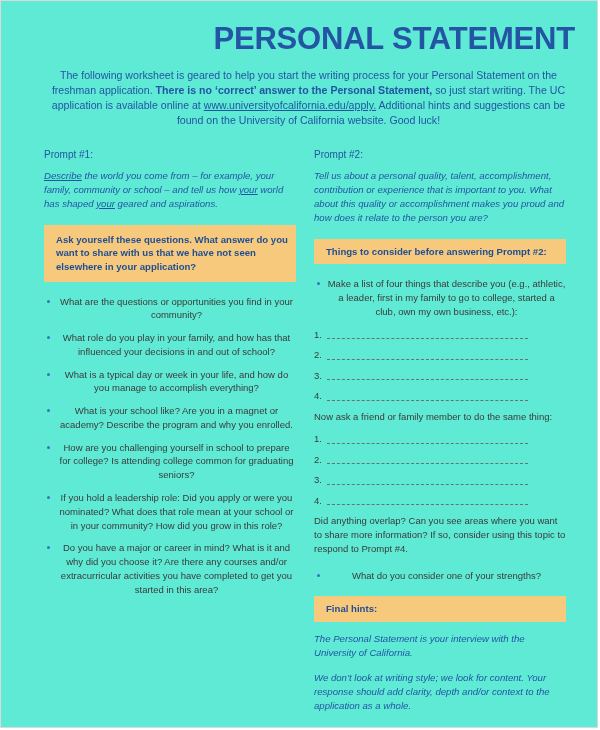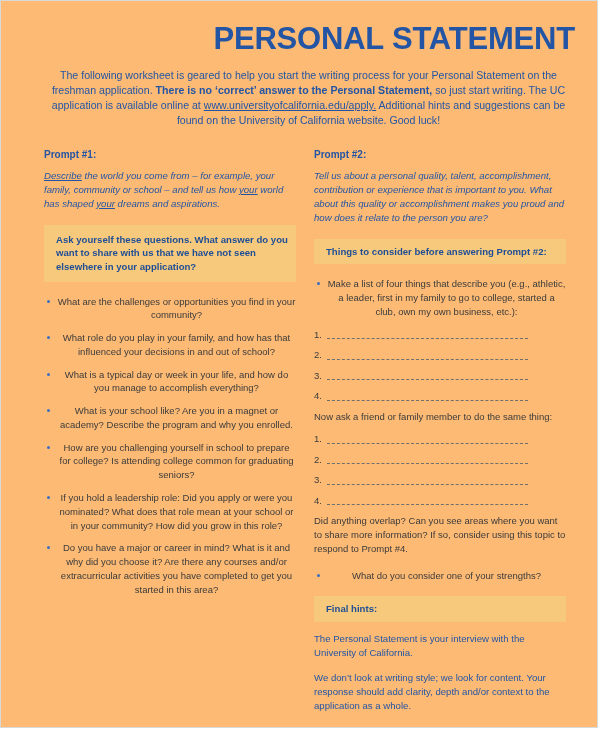--- a/index.html
+++ b/index.html
@@ -11,21 +11,21 @@
     width: 600px;
     height: 730px;
     font-family: "Liberation Sans", sans-serif;
     overflow: hidden;
   }
   .page {
     position: relative;
     width: 598px;
     height: 728px;
     border: 1px solid #d9d9d9;
-    background: #fdba74;
+    background: #5eead4;
     box-sizing: border-box;
     overflow: hidden;
   }
 
   
   .doc-title {
     text-align: right;
     color: #2355a4;
     font-weight: bold;
     font-size: 31px;
@@ -59,21 +59,21 @@
     flex: 0 0 auto;
   }
   .col-right {
     width: 252px;
     margin-left: 18px;
     flex: 0 0 auto;
   }
 
   .prompt-head {
     color: #2355a4;
-    font-weight: bold;
+    font-weight: normal;
     font-size: 10px;
     margin: 0 0 9px 0;
   }
   .prompt-body {
     color: #2355a4;
     font-style: italic;
     font-size: 9.6px;
     line-height: 1.45;
     margin: 0;
   }
@@ -142,20 +142,21 @@
   }
   .blank-line {
     flex: 1 1 auto;
     height: 1px;
     margin-right: 38px;
     border-bottom: 1px dashed #6f6f6f;
   }
 
   .hints-body {
     color: #2355a4;
+    font-style: italic;
     font-size: 9.6px;
     line-height: 1.45;
     margin: 10px 0 0 0;
   }
   .hints-body + .hints-body { margin-top: 11px; }
 </style>
 </head>
 <body>
 
 <div class="page">
@@ -163,26 +164,26 @@
   <div class="doc-title">PERSONAL STATEMENT</div>
 
   <p class="intro"><span>The following worksheet is geared to help you start the writing process for your Personal Statement on the freshman application. </span><b>There is no ‘correct’ answer to the Personal Statement,</b><span> so just start writing. The UC application is available online at </span><u>www.universityofcalifornia.edu/apply.</u><span> Additional hints and suggestions can be found on the University of California website. Good luck!</span></p>
 
   <div class="columns">
 
     <div class="col-left">
 
       <div class="prompt-head">Prompt #1:</div>
 
-      <p class="prompt-body"><u>Describe</u><span> the world you come from – for example, your family, community or school – and tell us how </span><u>your</u><span> world has shaped </span><u>your</u><span> dreams and aspirations.</span></p>
+      <p class="prompt-body"><u>Describe</u><span> the world you come from – for example, your family, community or school – and tell us how </span><u>your</u><span> world has shaped </span><u>your</u><span> geared and aspirations.</span></p>
 
       <div class="callout">Ask yourself these questions. What answer do you want to share with us that we have not seen elsewhere in your application?</div>
 
       <ul class="qlist">
-        <li>What are the challenges or opportunities you find in your community?</li>
+        <li>What are the questions or opportunities you find in your community?</li>
         <li>What role do you play in your family, and how has that influenced your decisions in and out of school?</li>
         <li>What is a typical day or week in your life, and how do you manage to accomplish everything?</li>
         <li>What is your school like? Are you in a magnet or academy? Describe the program and why you enrolled.</li>
         <li>How are you challenging yourself in school to prepare for college? Is attending college common for graduating seniors?</li>
         <li>If you hold a leadership role: Did you apply or were you nominated? What does that role mean at your school or in your community? How did you grow in this role?</li>
         <li>Do you have a major or career in mind? What is it and why did you choose it? Are there any courses and/or extracurricular activities you have completed to get you started in this area?</li>
       </ul>
     </div>
 
     <div class="col-right">

